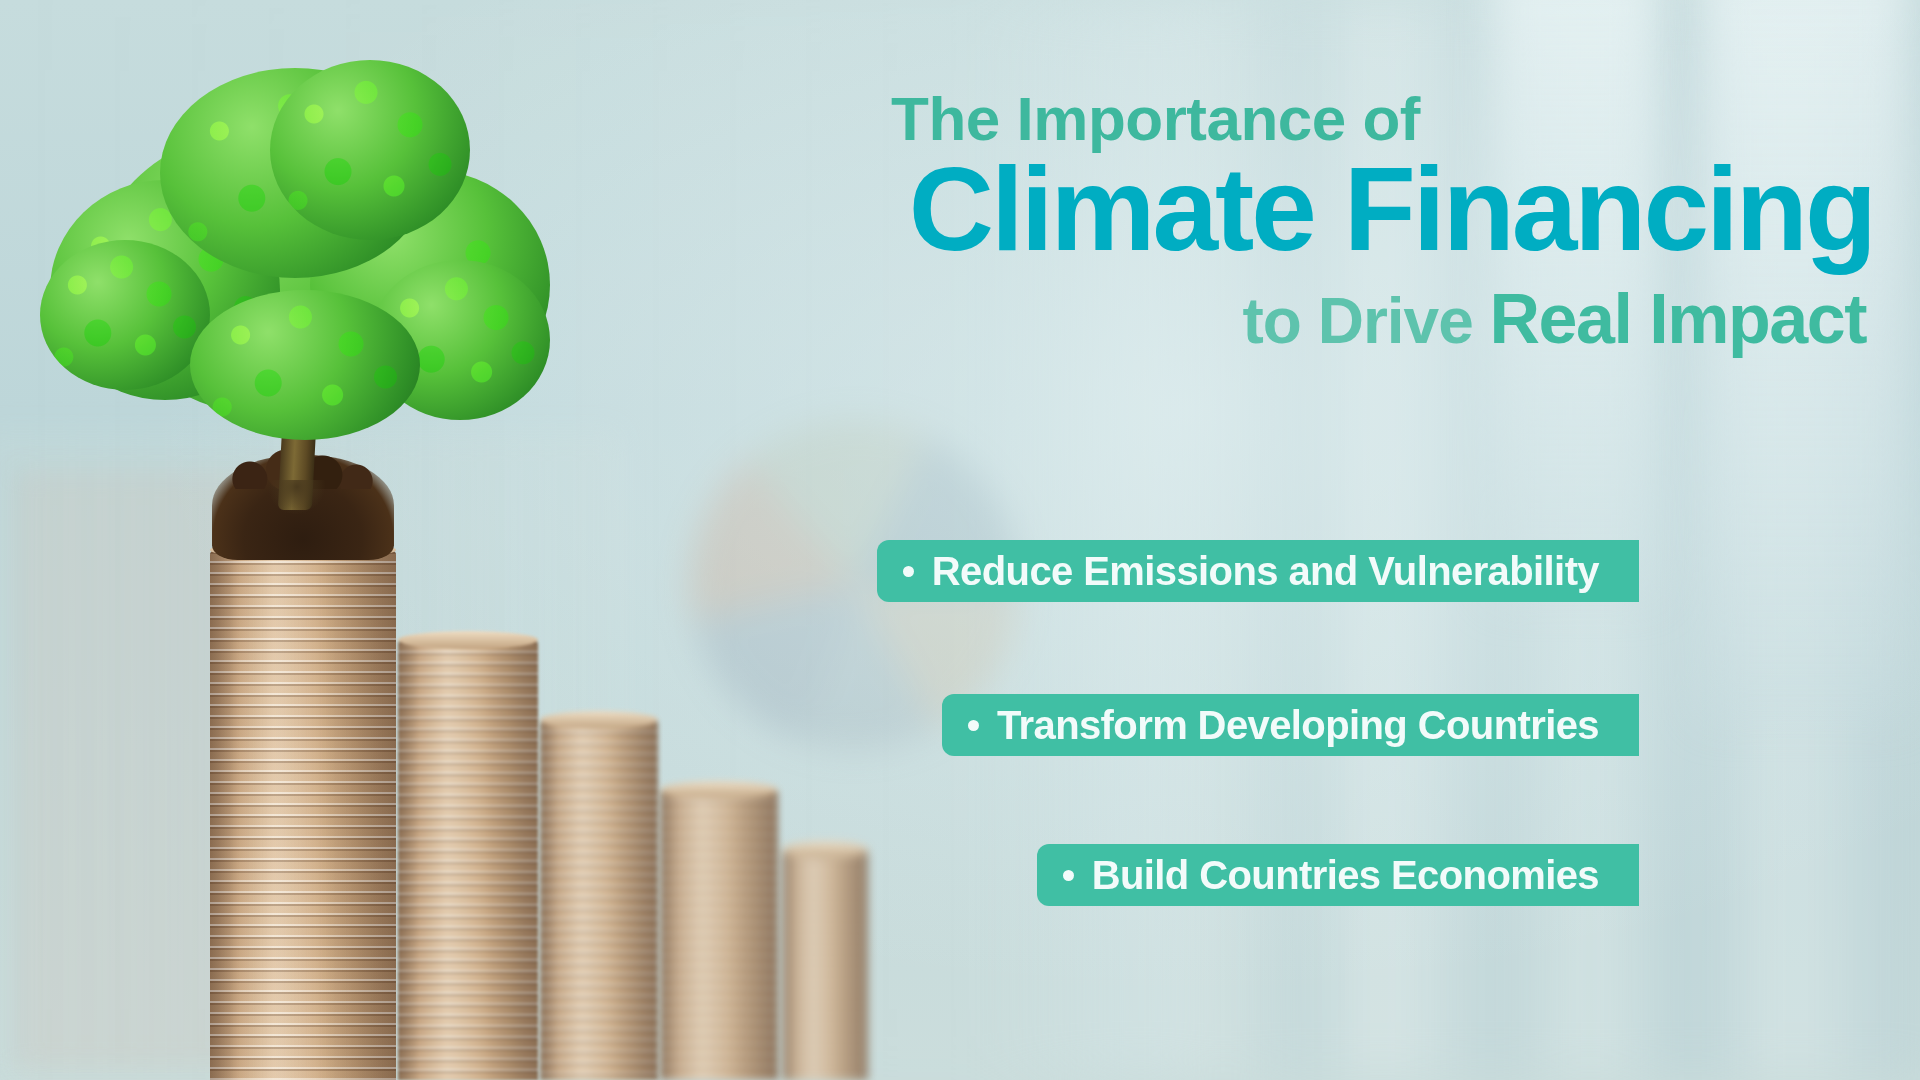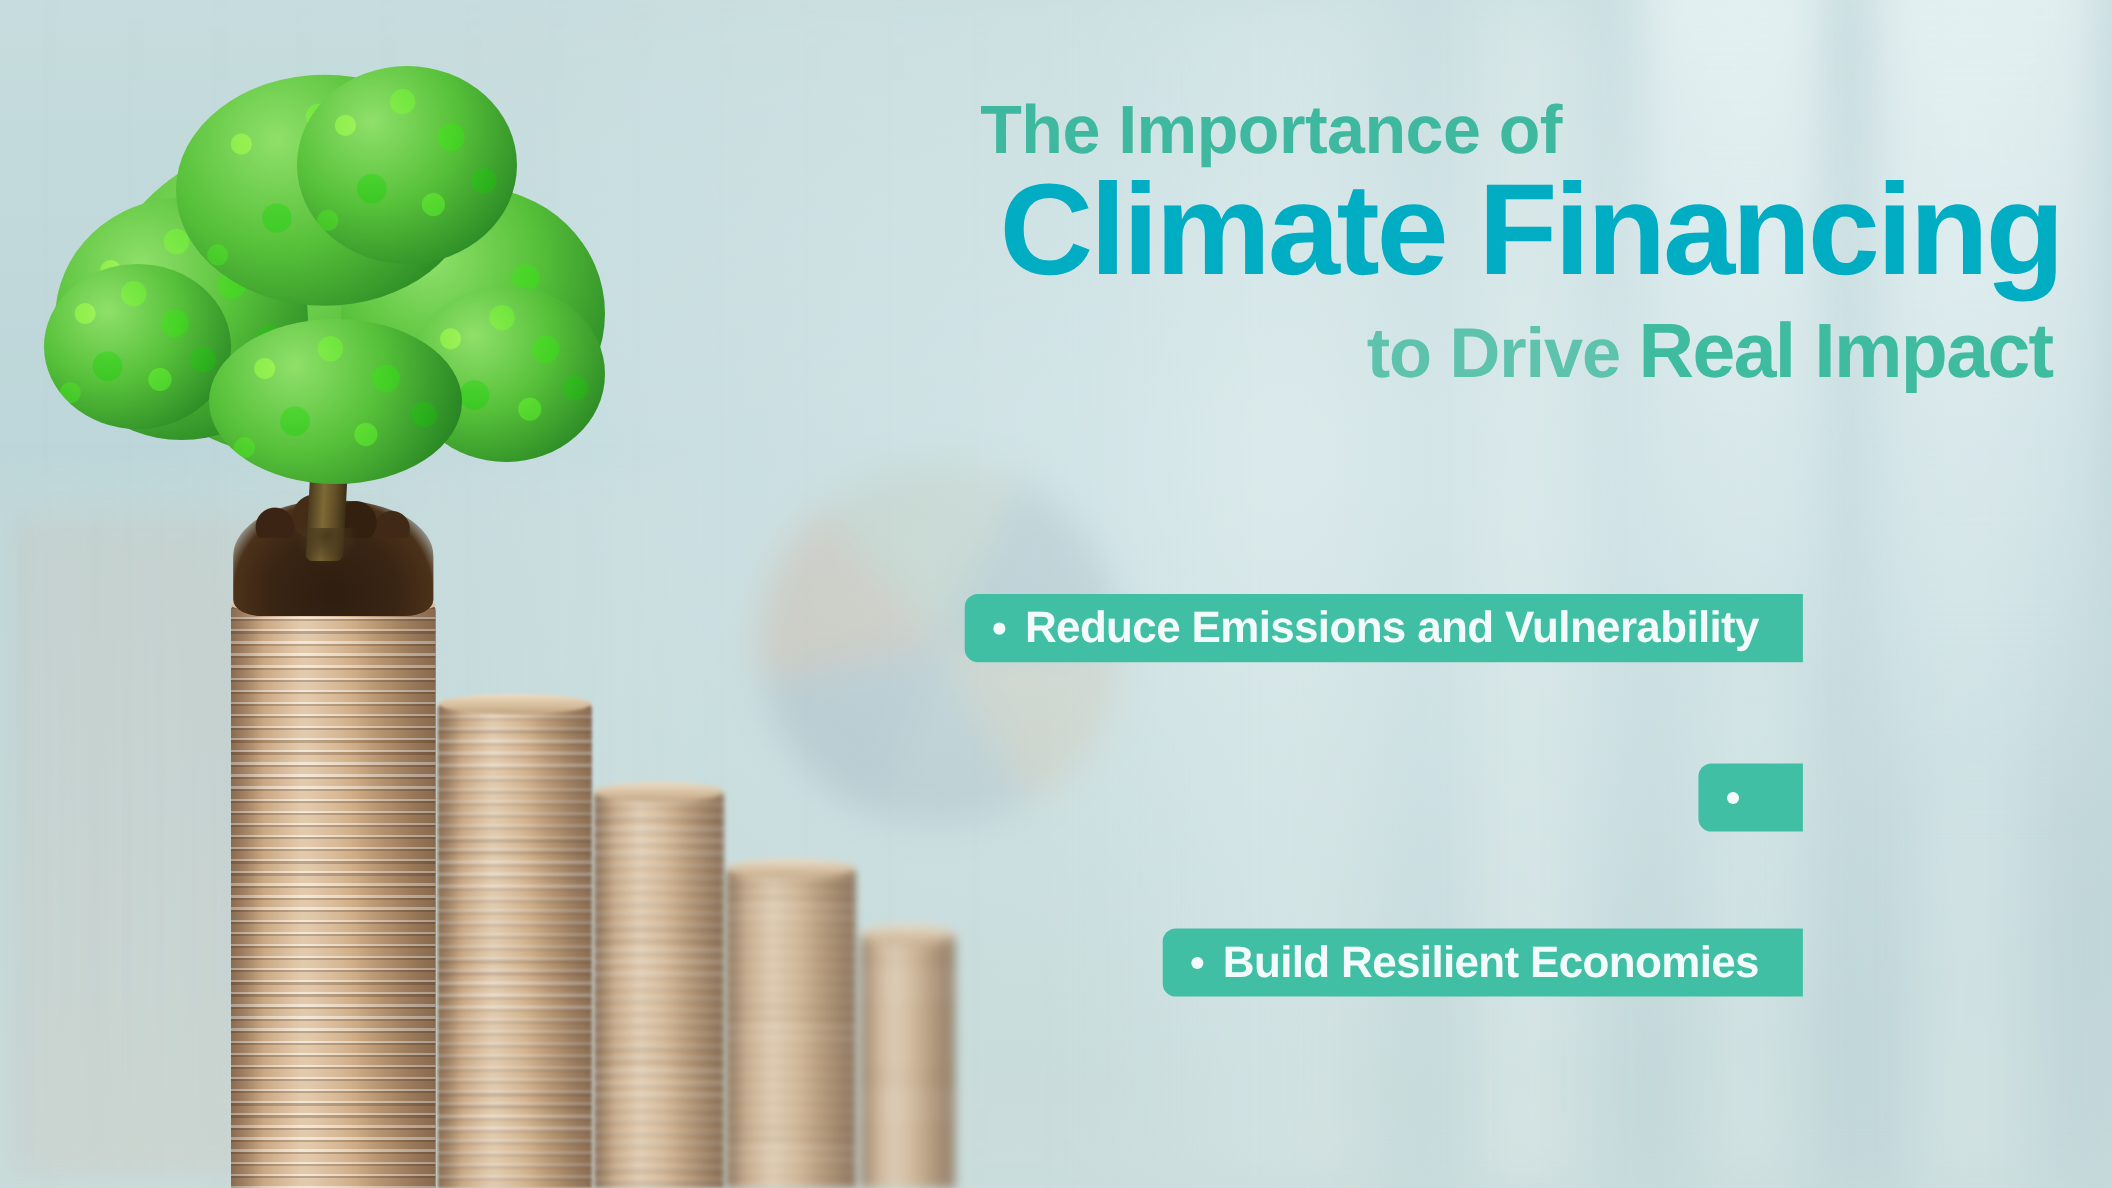--- a/index.html
+++ b/index.html
@@ -285,20 +285,21 @@
     </div>
   </div>
 
   <div class="bullets">
     <div class="bullet b1">
       <span class="dot"></span>
       <span>Reduce Emissions and Vulnerability</span>
     </div>
     <div class="bullet b2">
       <span class="dot"></span>
+      <span>Transform Developing Countries</span>
     </div>
     <div class="bullet b3">
       <span class="dot"></span>
-      <span>Build Resilient Economies</span>
+      <span>Build Countries Economies</span>
     </div>
   </div>
 
 </div>
 
 </body></html>

